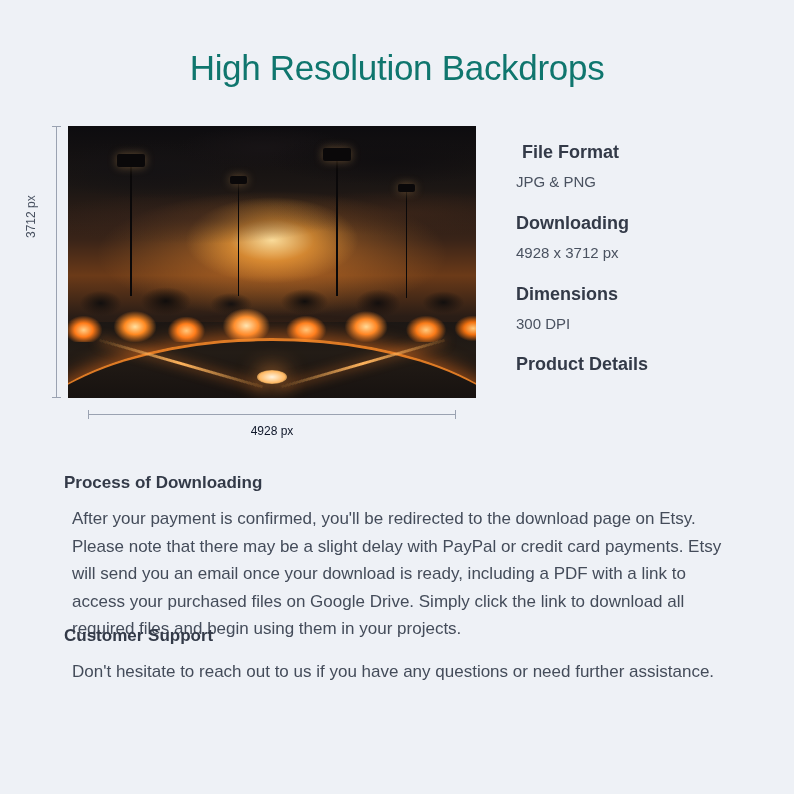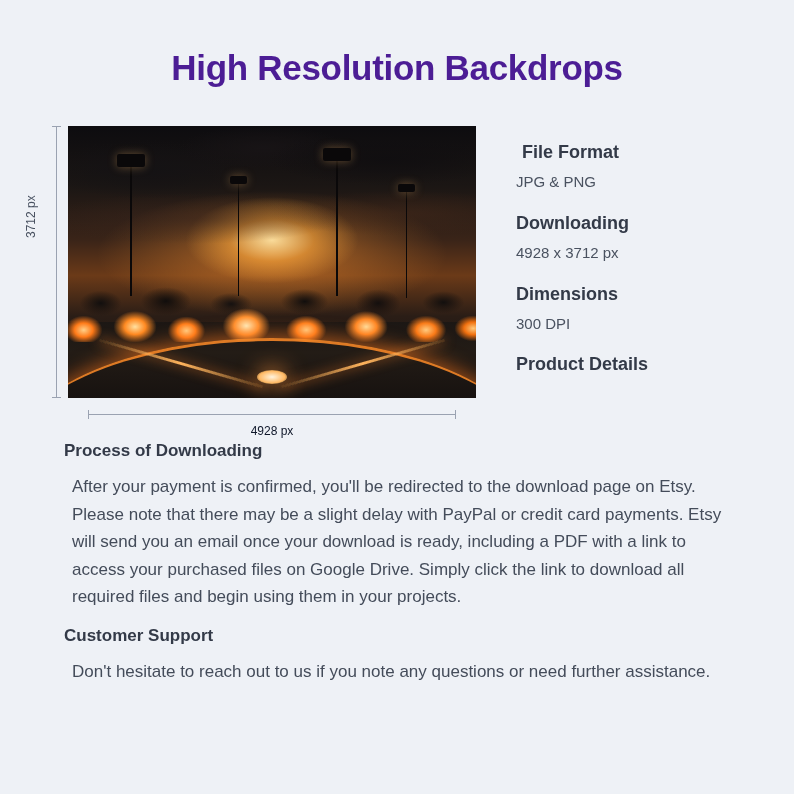--- a/index.html
+++ b/index.html
@@ -20,22 +20,22 @@
     height: 794px;
     box-sizing: border-box;
   }
   .title {
     position: absolute;
     top: 48px;
     left: 0;
     width: 794px;
     text-align: center;
     font-size: 35px;
-    font-weight: bold;
-    color: #4c1d95;
+    font-weight: normal;
+    color: #0f766e;
     letter-spacing: -0.3px;
   }
 
   
   .preview-wrap {
     position: absolute;
     left: 36px;
     top: 126px;
     width: 430px;
     height: 320px;
@@ -235,21 +235,21 @@
     line-height: 1.45;
   }
   .spec-val.last { margin-bottom: 0; }
 
   
   .section {
     position: absolute;
     left: 64px;
     width: 666px;
   }
-  .section.downloading { top: 441px; }
+  .section.downloading { top: 473px; }
   .section.support { top: 626px; }
   .section h2 {
     font-size: 17px;
     font-weight: bold;
     color: #333a48;
     margin: 0 0 12px 0;
   }
   .section p {
     font-size: 17px;
     line-height: 1.62;
@@ -310,16 +310,16 @@
     <h3 class="spec-head">Product  Details</h3>
   </div>
 
   <div class="section downloading">
     <h2>Process of Downloading</h2>
     <p>After your payment is confirmed, you'll be redirected to the download page on Etsy. Please note that there may be a slight delay with PayPal or credit card payments. Etsy will send you an email once your download is ready, including a PDF with a link to access your purchased files on Google Drive. Simply click the link to download all required files and begin using them in your projects.</p>
   </div>
 
   <div class="section support">
     <h2>Customer Support</h2>
-    <p>Don't hesitate to reach out to us if you note any questions or need further assistance.</p>
+    <p>Don't hesitate to reach out to us if you have any questions or need further assistance.</p>
   </div>
 
 </div>
 
 </body></html>

